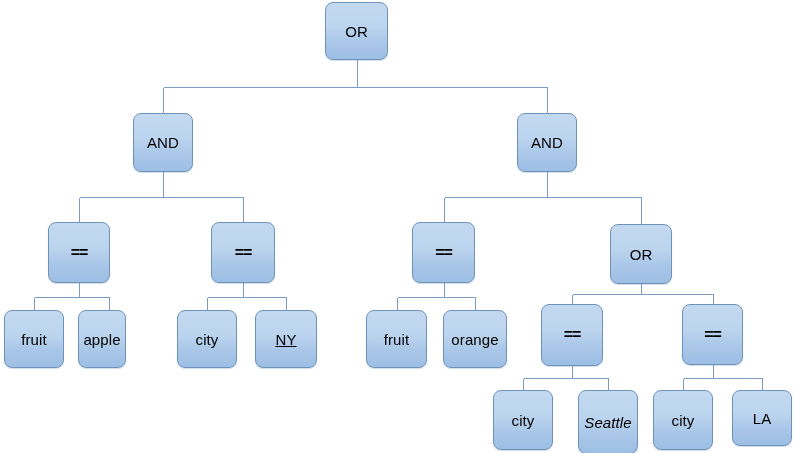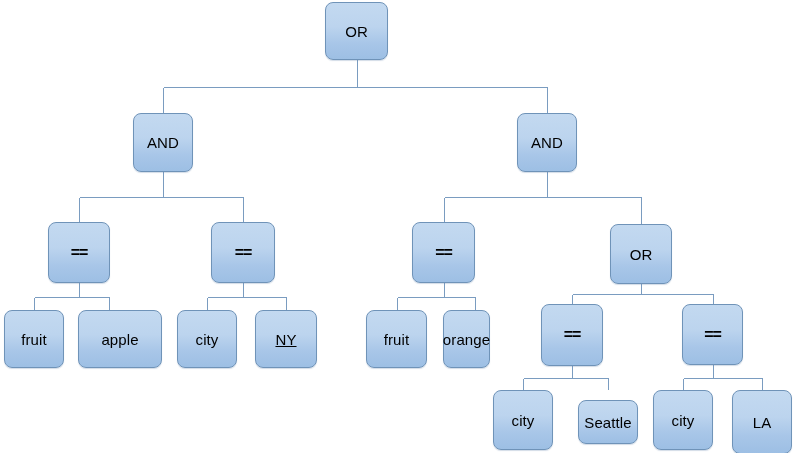--- a/index.html
+++ b/index.html
@@ -114,47 +114,47 @@
       </div>
       <div class="node opeq" style="left: 412px; top: 222px; width: 63px; height: 61px;">
         <span class="label">==</span>
       </div>
       <div class="node op" style="left: 610px; top: 224px; width: 62px; height: 60px;">
         <span class="label">OR</span>
       </div>
       <div class="node leaf" style="left: 4px; top: 310px; width: 60px; height: 58px;">
         <span class="label">fruit</span>
       </div>
-      <div class="node leaf" style="left: 78px; top: 310px; width: 84px; height: 58px; align-items: center;">
+      <div class="node leaf" style="left: 78px; top: 310px; width: 48px; height: 58px; align-items: center;">
         <span class="label">apple</span>
       </div>
       <div class="node leaf" style="left: 177px; top: 310px; width: 60px; height: 58px;">
         <span class="label">city</span>
       </div>
       <div class="node leaf" style="left: 255px; top: 310px; width: 62px; height: 58px; text-decoration: underline;">
         <span class="label">NY</span>
       </div>
       <div class="node leaf" style="left: 366px; top: 310px; width: 61px; height: 58px;">
         <span class="label">fruit</span>
       </div>
-      <div class="node leaf" style="left: 443px; top: 310px; width: 47px; height: 58px;">
+      <div class="node leaf" style="left: 443px; top: 310px; width: 64px; height: 58px;">
         <span class="label">orange</span>
       </div>
       <div class="node opeq" style="left: 541px; top: 304px; width: 62px; height: 62px;">
         <span class="label">==</span>
       </div>
       <div class="node opeq" style="left: 682px; top: 304px; width: 61px; height: 61px;">
         <span class="label">==</span>
       </div>
       <div class="node leaf" style="left: 493px; top: 390px; width: 60px; height: 60px;">
         <span class="label">city</span>
       </div>
-      <div class="node leaf" style="left: 578px; top: 400px; width: 60px; height: 44px;">
+      <div class="node leaf" style="left: 578px; top: 390px; width: 60px; height: 64px; font-style: italic;">
         <span class="label">Seattle</span>
       </div>
       <div class="node leaf" style="left: 653px; top: 390px; width: 60px; height: 60px;">
         <span class="label">city</span>
       </div>
-      <div class="node leaf" style="left: 732px; top: 390px; width: 60px; height: 64px;">
+      <div class="node leaf" style="left: 732px; top: 390px; width: 60px; height: 56px;">
         <span class="label">LA</span>
       </div>
     </div>
 </div>
 
 </body></html>

